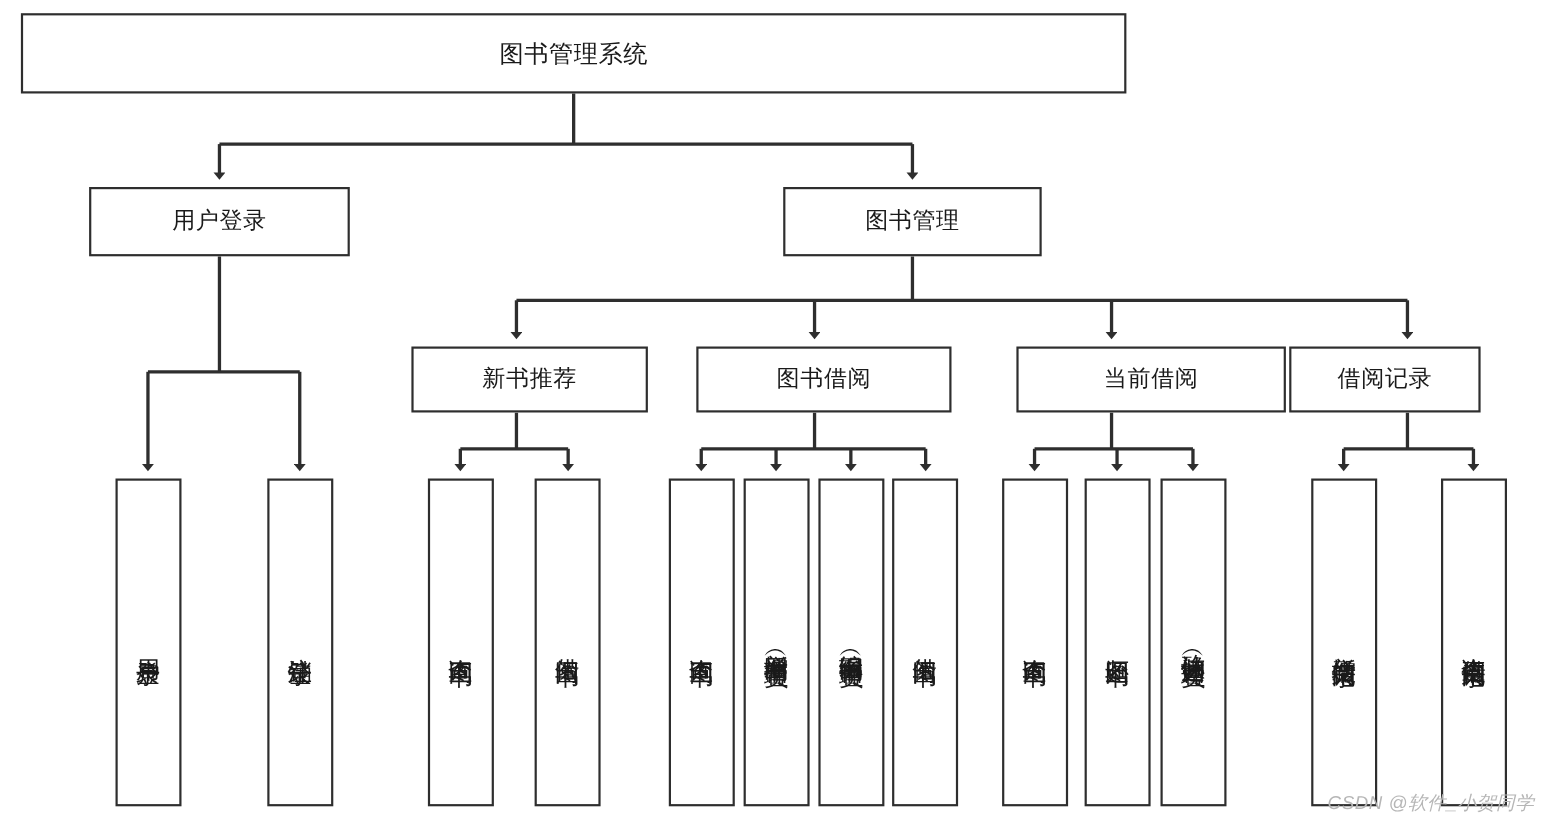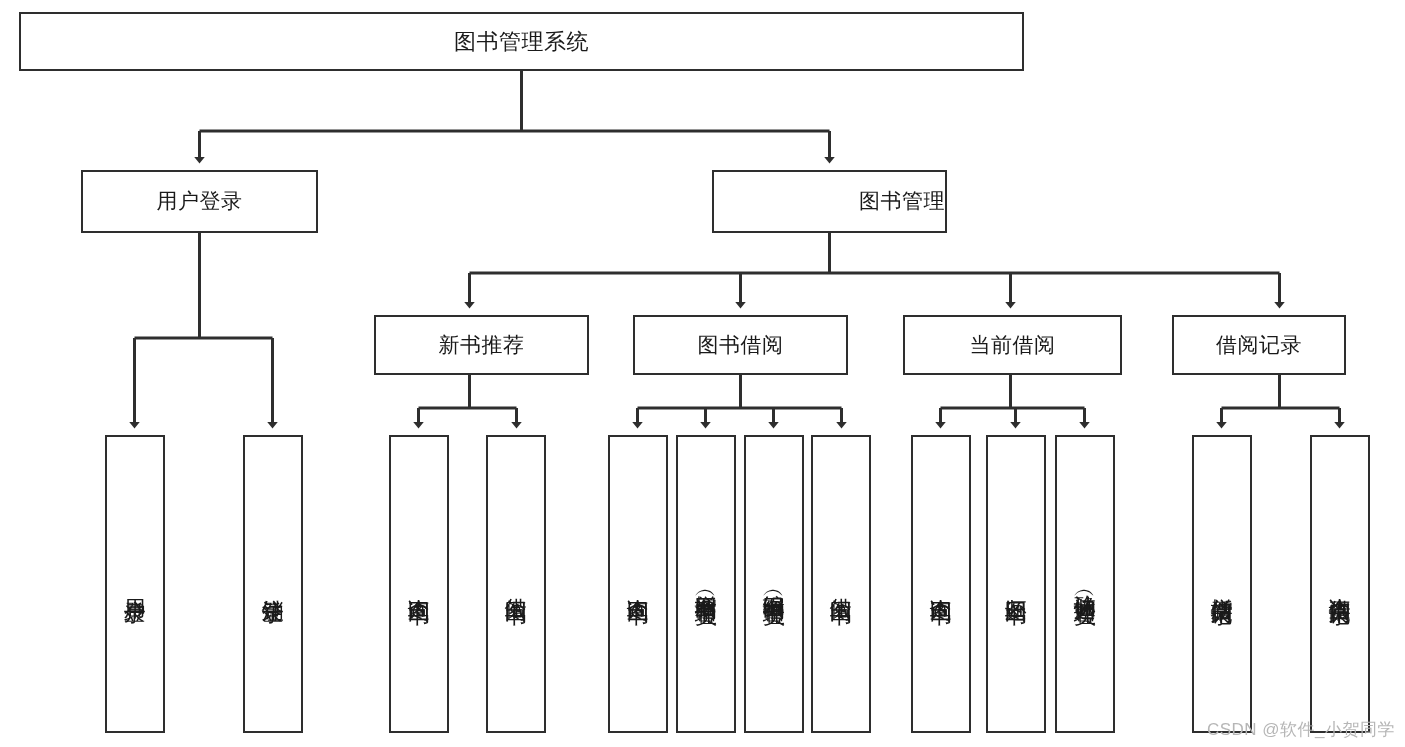--- a/index.html
+++ b/index.html
@@ -65,20 +65,21 @@
     max-height: 100%;
   }
   .watermark {
     position: absolute;
     right: 10px;
     bottom: 6px;
     font-size: 17px;
     color: #b6b6b6;
     letter-spacing: 0.5px;
     white-space: nowrap;
+    font-style: italic;
   }
 </style>
 </head>
 <body>
 
 <div id="diagram-root">
 
   <svg class="connectors" viewBox="0 0 1405 747">
     <defs>
       <marker id="arrowhead" markerWidth="9" markerHeight="11" refX="3.2" refY="5.4" orient="auto" markerUnits="userSpaceOnUse">
@@ -126,38 +127,38 @@
       <path d="M1084.5,408 L1084.5,425" marker-end="url(#arrowhead)"></path>
 
       <path d="M1279.5,375 L1279.5,408"></path>
       <path d="M1221.5,408 L1339.5,408"></path>
       <path d="M1221.5,408 L1221.5,425" marker-end="url(#arrowhead)"></path>
       <path d="M1339.5,408 L1339.5,425" marker-end="url(#arrowhead)"></path>
 
     </g>
   </svg>
 
-  <div class="node root horizontal" style="left:19px; top:12px; width:1005px; height:59px;">
+  <div class="node root horizontal" style="left:19px; top:12px; width:1005px; height:73px;">
     <span class="label">图书管理系统</span>
   </div>
 
   <div class="node horizontal" style="left:81px; top:170px; width:237px; height:63px;">
     <span class="label">用户登录</span>
   </div>
-  <div class="node horizontal" style="left:712px; top:170px; width:235px; height:63px;justify-content:flex-end;">
+  <div class="node horizontal" style="left:712px; top:170px; width:235px; height:63px;">
     <span class="label">图书管理</span>
   </div>
 
   <div class="node horizontal" style="left:362px; top:315px; width:215px; height:60px;margin-left:12px;">
     <span class="label">新书推荐</span>
   </div>
-  <div class="node horizontal" style="left:633px; top:315px; width:215px; height:60px;">
+  <div class="node horizontal" style="left:633px; top:315px; width:232px; height:60px;">
     <span class="label">图书借阅</span>
   </div>
-  <div class="node horizontal" style="left:903px; top:315px; width:219px; height:60px;">
+  <div class="node horizontal" style="left:924px; top:315px; width:245px; height:60px;">
     <span class="label">当前借阅</span>
   </div>
   <div class="node horizontal" style="left:1172px; top:315px; width:174px; height:60px;">
     <span class="label">借阅记录</span>
   </div>
 
   <div class="node vertical" style="left:105px; top:435px; width:60px; height:298px;">
     <span class="label">用户登录</span>
   </div>
   <div class="node vertical" style="left:243px; top:435px; width:60px; height:298px;">

